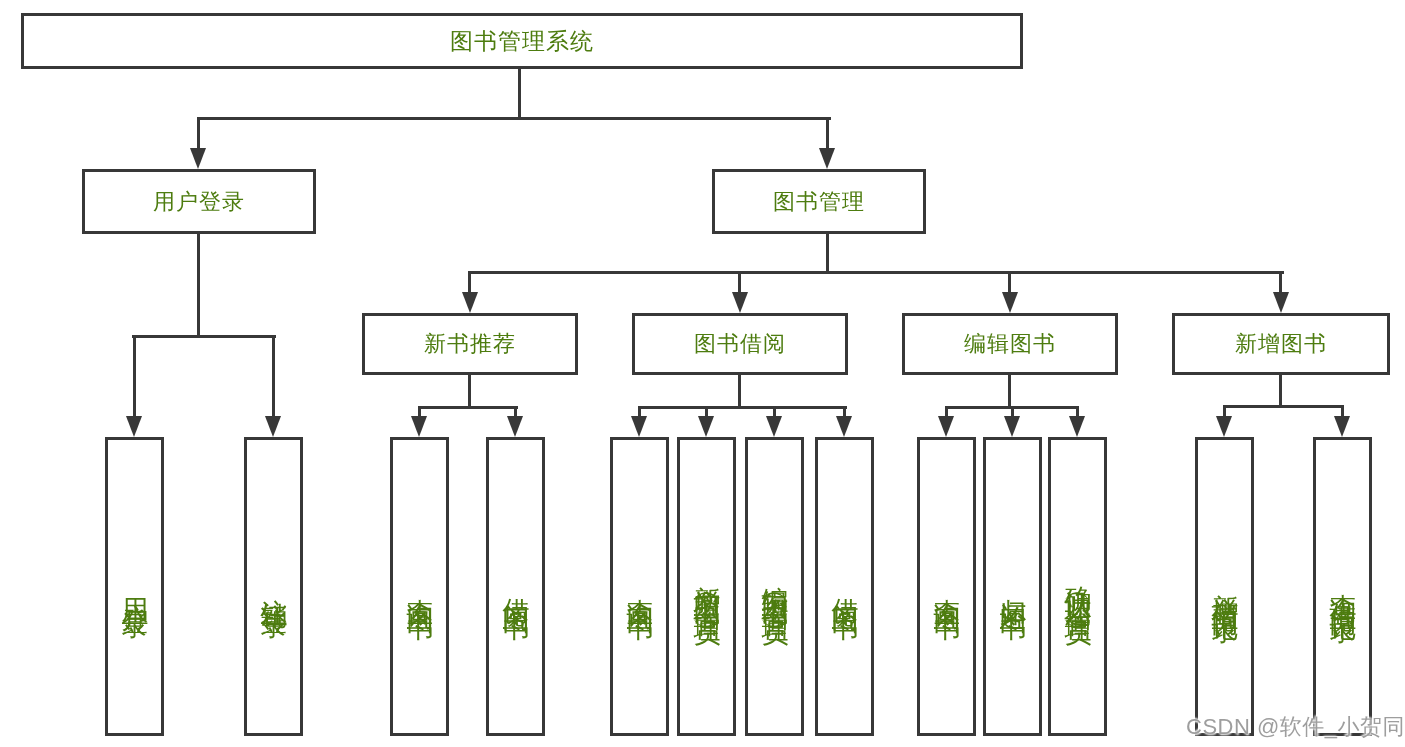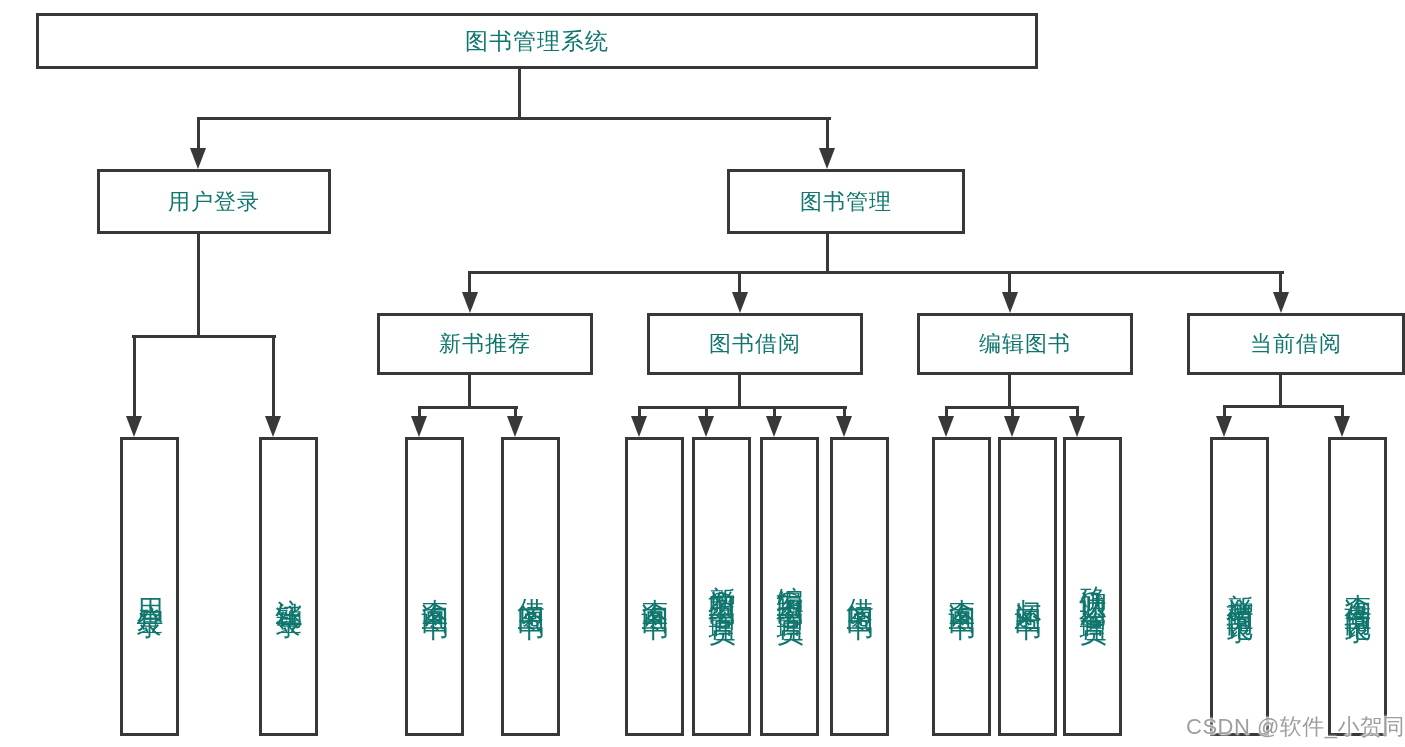--- a/index.html
+++ b/index.html
@@ -15,21 +15,21 @@
   .h{position:absolute;height:3px;background:#383838;}
   .ah{position:absolute;width:0;height:0;
       border-left:8px solid transparent;
       border-right:8px solid transparent;
       border-top:21px solid #383838;}
   
   .node{
     position:absolute;box-sizing:border-box;
     border:3px solid #383838;background:#ffffff;
     display:flex;align-items:center;justify-content:center;
-    color:#0f766e;font-size:22px;letter-spacing:1px;margin-left:15px;
+    color:#4d7c0f;font-size:22px;letter-spacing:1px;
   }
   .node .lbl{white-space:nowrap;}
   .leaf{width:59px;top:437px;height:299px;}
   .leaf .lbl{
     writing-mode:vertical-rl;
     text-orientation:mixed;
     font-size:27px;letter-spacing:5px;line-height:1;
     white-space:nowrap;
   }
   .root-title{font-size:23px;}
@@ -105,38 +105,38 @@
   <div class="ah" style="left:1334px;top:416px"></div>
 
   <div class="node root-title" style="left:21px;top:13px;width:1002px;height:56px">
     <span class="lbl">图书管理系统</span>
   </div>
 
   <div class="node" style="left:82px;top:169px;width:234px;height:65px">
     <span class="lbl">用户登录</span>
   </div>
 
-  <div class="node" style="left:712px;top:169px;width:238px;height:65px">
+  <div class="node" style="left:712px;top:169px;width:214px;height:65px">
     <span class="lbl">图书管理</span>
   </div>
 
   <div class="node" style="left:362px;top:313px;width:216px;height:62px">
     <span class="lbl">新书推荐</span>
   </div>
 
   <div class="node" style="left:632px;top:313px;width:216px;height:62px">
     <span class="lbl">图书借阅</span>
   </div>
 
   <div class="node" style="left:902px;top:313px;width:216px;height:62px">
     <span class="lbl">编辑图书</span>
   </div>
 
   <div class="node" style="left:1172px;top:313px;width:218px;height:62px">
-    <span class="lbl">当前借阅</span>
+    <span class="lbl">新增图书</span>
   </div>
 
   <div class="node leaf" style="left:105px">
     <span class="lbl">用户登录</span>
   </div>
   <div class="node leaf" style="left:244px">
     <span class="lbl">注销登录</span>
   </div>
 
   <div class="node leaf" style="left:390px">

